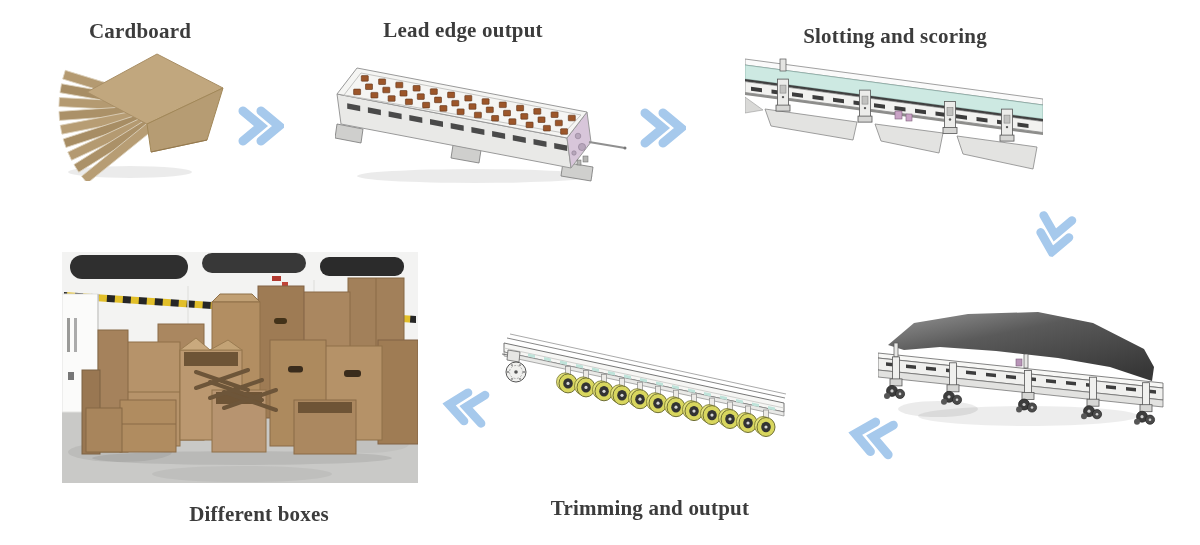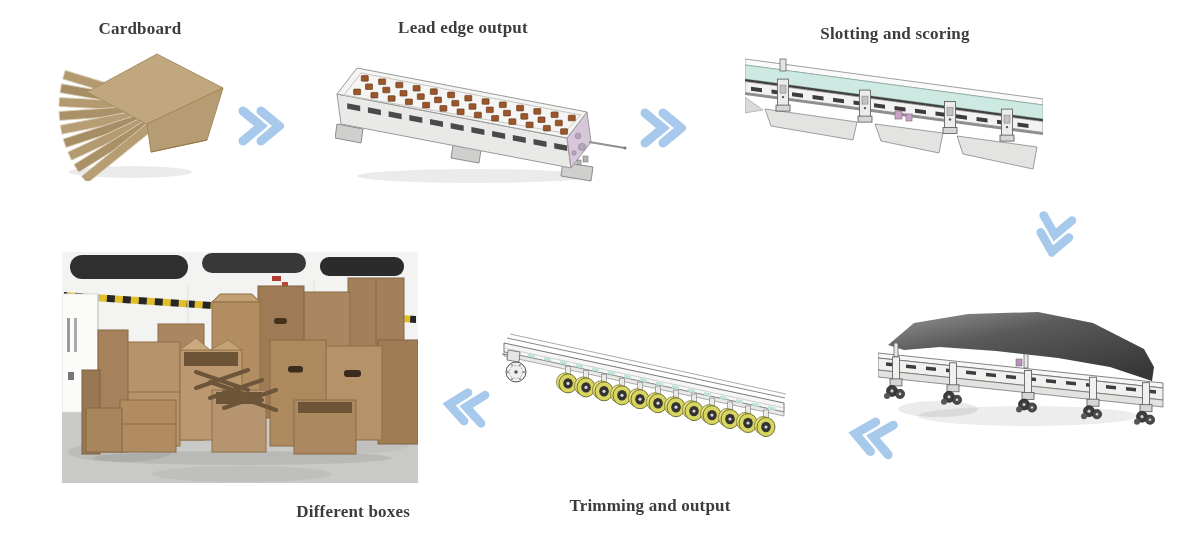--- a/index.html
+++ b/index.html
@@ -2,28 +2,28 @@
 <html><head>
 <meta charset="utf-8">
 <style>
   html,body{margin:0;padding:0;background:#ffffff;}
   #canvas{
     position:relative;width:1200px;height:545px;background:#ffffff;overflow:hidden;
     font-family:"Liberation Serif","DejaVu Serif",serif;
   }
   .stage-label{
     position:absolute;width:240px;text-align:center;
-    font-size:17px;font-weight:700;color:#3c3c3c;letter-spacing:.2px;white-space:nowrap;
+    font-size:21px;font-weight:700;color:#3c3c3c;letter-spacing:.2px;white-space:nowrap;
   }
   #label-cardboard{left:20px;top:19px;}
   #label-feeding{left:343px;top:18px;}
   #label-slotting{left:775px;top:24px;}
   #label-slitting{left:908px;top:272px;}
   #label-trimming{left:530px;top:496px;}
-  #label-boxes{left:170px;top:502px;text-align:right;}
+  #label-boxes{left:139px;top:502px;}
   .illu{position:absolute;}
   #img-cardboard{left:55px;top:48px;width:175px;height:133px;}
   #img-feeder{left:335px;top:50px;width:292px;height:135px;}
   #img-slotting{left:745px;top:53px;width:298px;height:122px;}
   #img-slitting{left:878px;top:301px;width:290px;height:132px;}
   #img-trimming{left:498px;top:332px;width:292px;height:117px;}
   #img-boxes{left:62px;top:252px;width:356px;height:231px;}
   .chev{position:absolute;}
   #arrow-1{left:236px;top:104px;width:48px;height:44px;}
   #arrow-2{left:638px;top:106px;width:48px;height:44px;}

